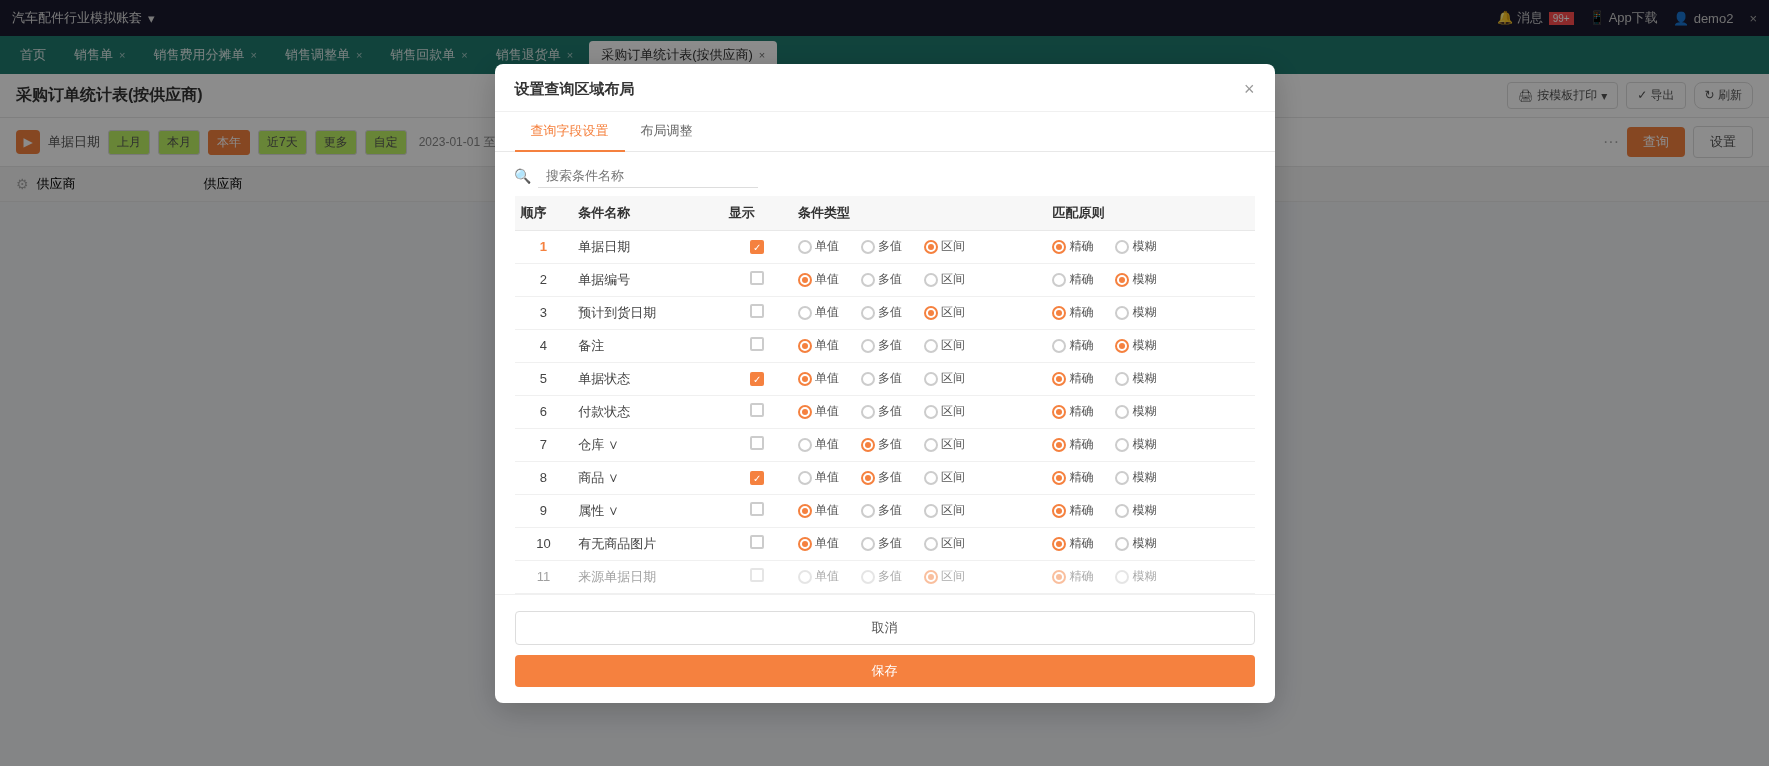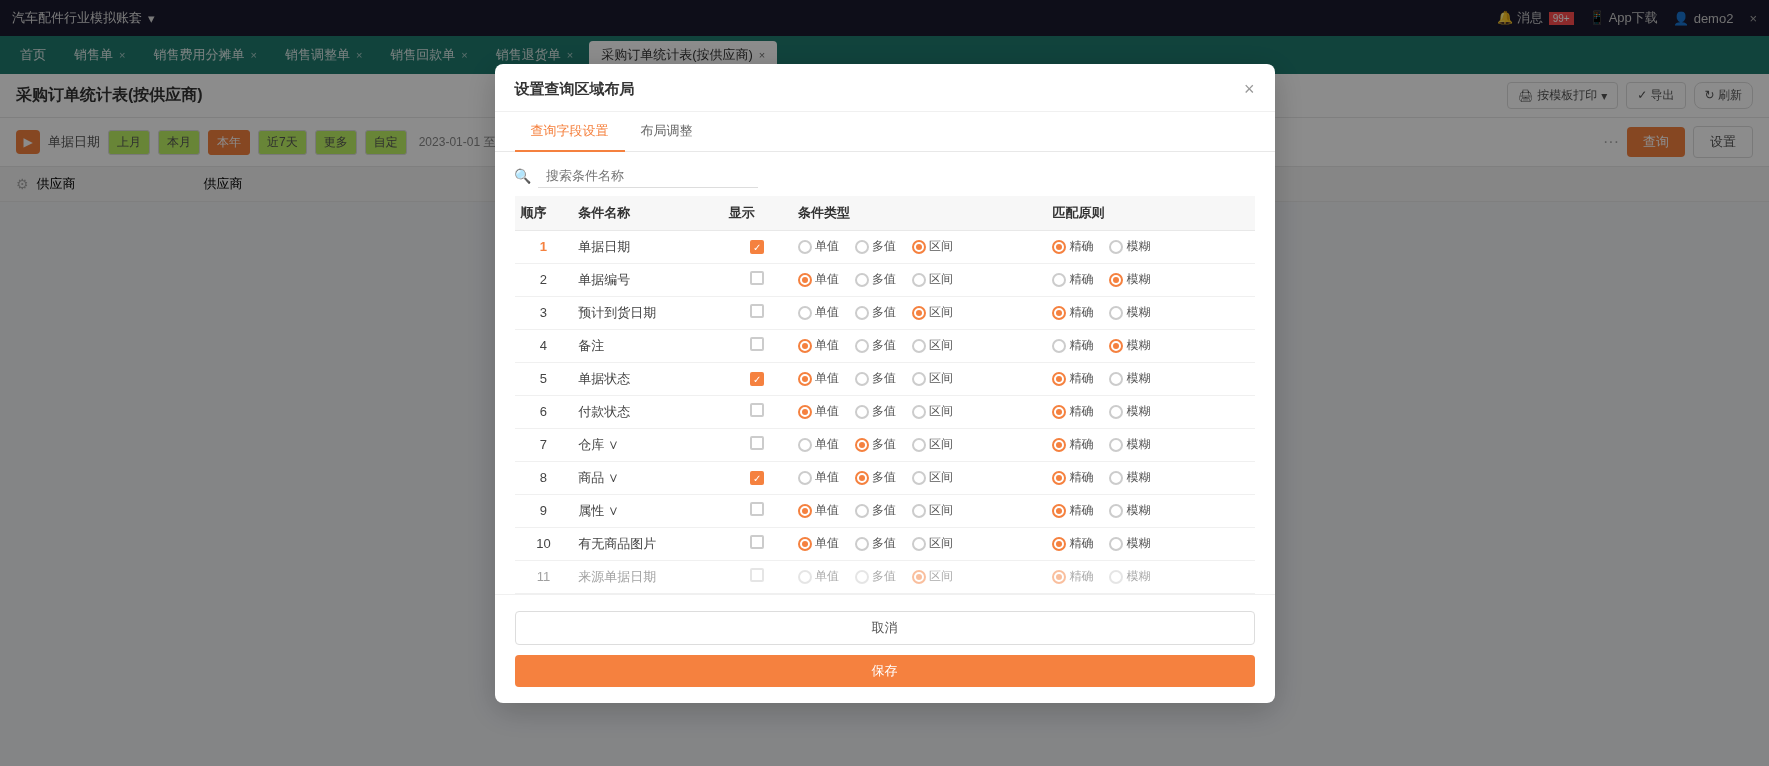--- a/index.html
+++ b/index.html
@@ -194,21 +194,21 @@
       color: #444;
       vertical-align: middle;
     }
     .col-order { width: 50px; text-align: center; }
     .col-name { width: 130px; }
     .col-display { width: 60px; text-align: center; }
     .col-type { width: 220px; }
     .col-match { width: 180px; }
 
     
-    .radio-group { display: flex; align-items: flex-start; gap: 16px; }
+    .radio-group { display: flex; align-items: flex-start; gap: 22px; }
     .radio-item { display: flex; align-items: center; gap: 3px; cursor: pointer; }
     .radio-circle {
       width: 14px; height: 14px;
       border-radius: 50%;
       border: 2px solid #ccc;
       display: inline-flex; align-items: center; justify-content: center;
     }
     .radio-circle.checked { border-color: #f5813f; }
     .radio-circle.checked::after {
       content: '';

